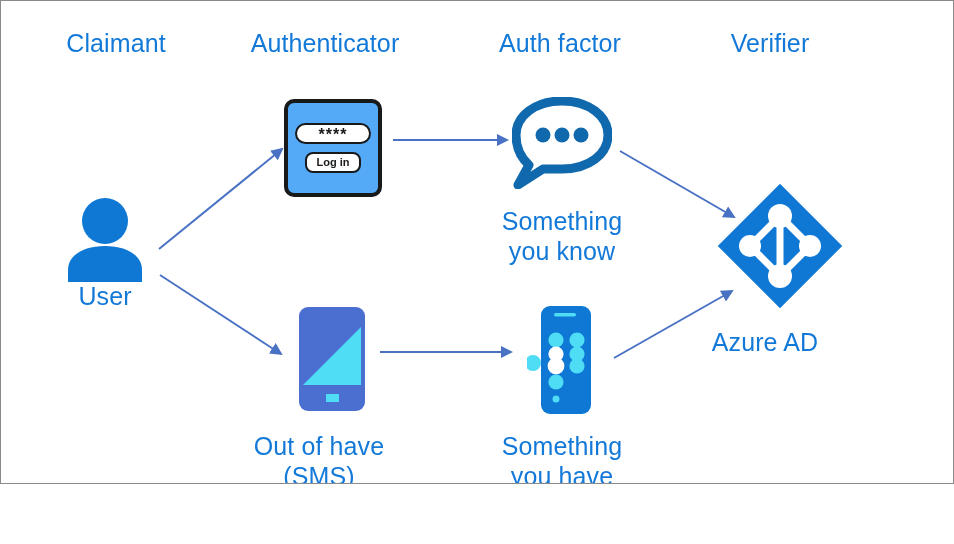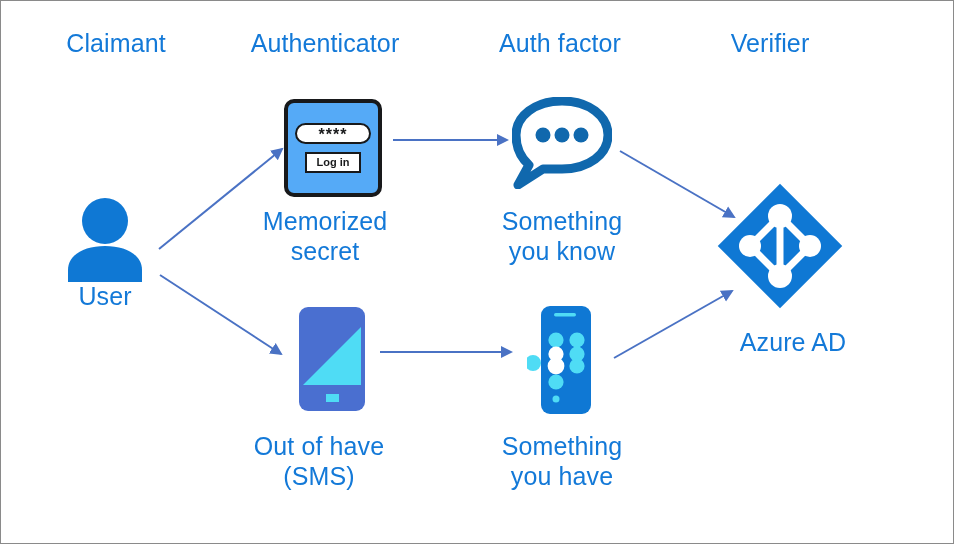--- a/index.html
+++ b/index.html
@@ -7,21 +7,21 @@
     margin: 0;
     padding: 0;
     background: #ffffff;
   }
   body {
     font-family: "Liberation Sans", sans-serif;
   }
   #canvas {
     position: relative;
     width: 954px;
-    height: 544px;
+    height: 484px;
     background: #ffffff;
     border: 1px solid #8a8a8a;
     box-sizing: border-box;
     overflow: hidden;
   }
   .layer {
     position: absolute;
     left: 0;
     top: 0;
     width: 952px;
@@ -89,21 +89,21 @@
     letter-spacing: 1px;
     line-height: 1;
     margin-bottom: 8px;
     padding-top: 3px;
   }
   .login-btn {
     width: 56px;
     height: 21px;
     background: #ffffff;
     border: 2px solid #18191b;
-    border-radius: 0;
+    border-radius: 8px;
     box-sizing: border-box;
     display: flex;
     align-items: center;
     justify-content: center;
     font-size: 11px;
     font-weight: 700;
     color: #18191b;
     line-height: 1;
   }
 
@@ -154,22 +154,20 @@
       </svg>
     </div>
     <div class="node-label" style="left:104px; top:280px;">User</div>
 
     <div class="icon-box" style="left:332px; top:98px;">
       <div class="login-icon">
         <div class="login-pw">****</div>
         <div class="login-btn">Log in</div>
       </div>
     </div>
-    <div class="node-label" style="left:324px; top:205px;">Memorized
-secret</div>
 
     <div class="icon-box" style="left:561px; top:96px;">
       <svg class="bubble-icon" viewBox="0 0 100 92">
         <path d="M50,4
                  C77,4 96,19 96,38
                  C96,57 77,72 50,72
                  L31,72
                  L6,88
                  L17,68
                  C8,60 4,50 4,38
@@ -219,16 +217,16 @@
           <line x1="38" y1="68" x2="68" y2="98"></line>
           <line x1="98" y1="68" x2="68" y2="98"></line>
           <line x1="68" y1="38" x2="68" y2="98"></line>
         </g>
         <circle cx="68" cy="38" r="12" fill="#ffffff"></circle>
         <circle cx="38" cy="68" r="11" fill="#ffffff"></circle>
         <circle cx="98" cy="68" r="11" fill="#ffffff"></circle>
         <circle cx="68" cy="98" r="12" fill="#ffffff"></circle>
       </svg>
     </div>
-    <div class="node-label" style="left:792px; top:326px;">Azure AD</div>
+    <div class="node-label" style="left:764px; top:326px;">Azure AD</div>
 
   </div>
 </div>
 
 </body></html>

